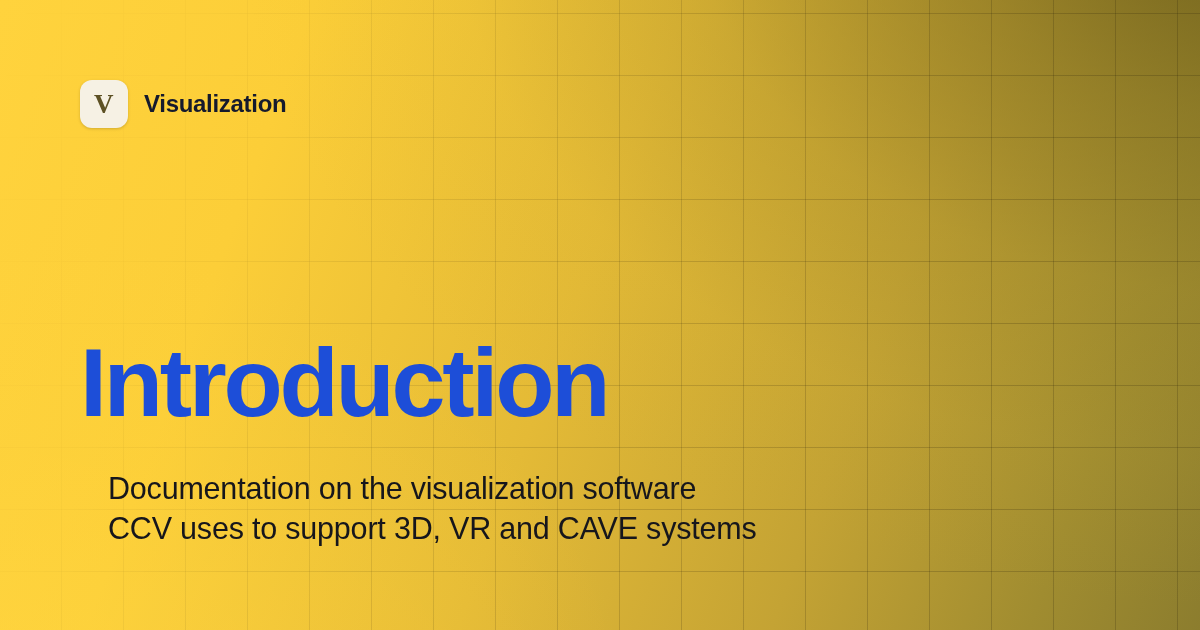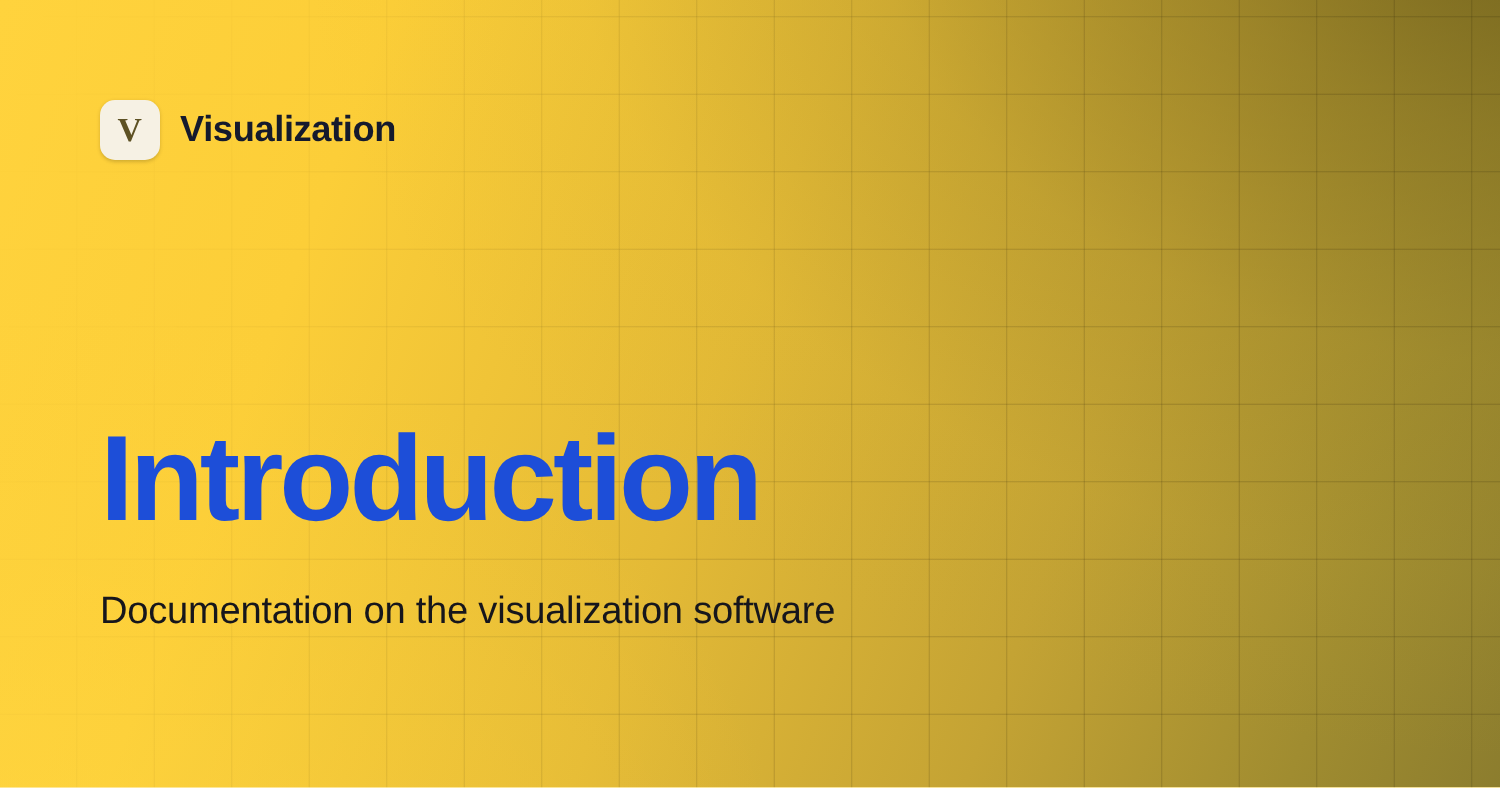--- a/index.html
+++ b/index.html
@@ -121,21 +121,21 @@
   .brand-badge-letter {
     font-family: "Liberation Serif", serif;
     font-size: 27px;
     font-weight: 700;
     line-height: 1;
     color: #5d5124;
     letter-spacing: 0.5px;
   }
 
   .brand-name {
-    font-size: 29px;
+    font-size: 24px;
     font-weight: 700;
     line-height: 1;
     color: #151a2d;
     letter-spacing: -0.3px;
     white-space: nowrap;
   }
 
   
   .hero-title {
     position: absolute;
@@ -160,20 +160,21 @@
     line-height: 40px;
     letter-spacing: -0.2px;
     color: #16161c;
     margin: 0;
     max-width: 860px;
   }
 
   .hero-subtitle .sub-line {
     display: block;
     white-space: nowrap;
+    margin-left: 28px;
   }
 </style>
 </head>
 <body>
 
 <div id="og-card">
 
   <div class="bg-gradient-main"></div>
   <div class="bg-gradient-corner"></div>
   <div class="bg-gradient-warm"></div>
@@ -185,16 +186,17 @@
       <div class="brand-badge">
         <span class="brand-badge-letter">V</span>
       </div>
       <span class="brand-name">Visualization</span>
     </div>
 
     <h1 class="hero-title">Introduction</h1>
 
     <p class="hero-subtitle">
       <span class="sub-line">Documentation on the visualization software</span>
+      <span class="sub-line">CCV uses to support 3D, VR and CAVE systems</span>
     </p>
 
   </div>
 </div>
 
 </body></html>

